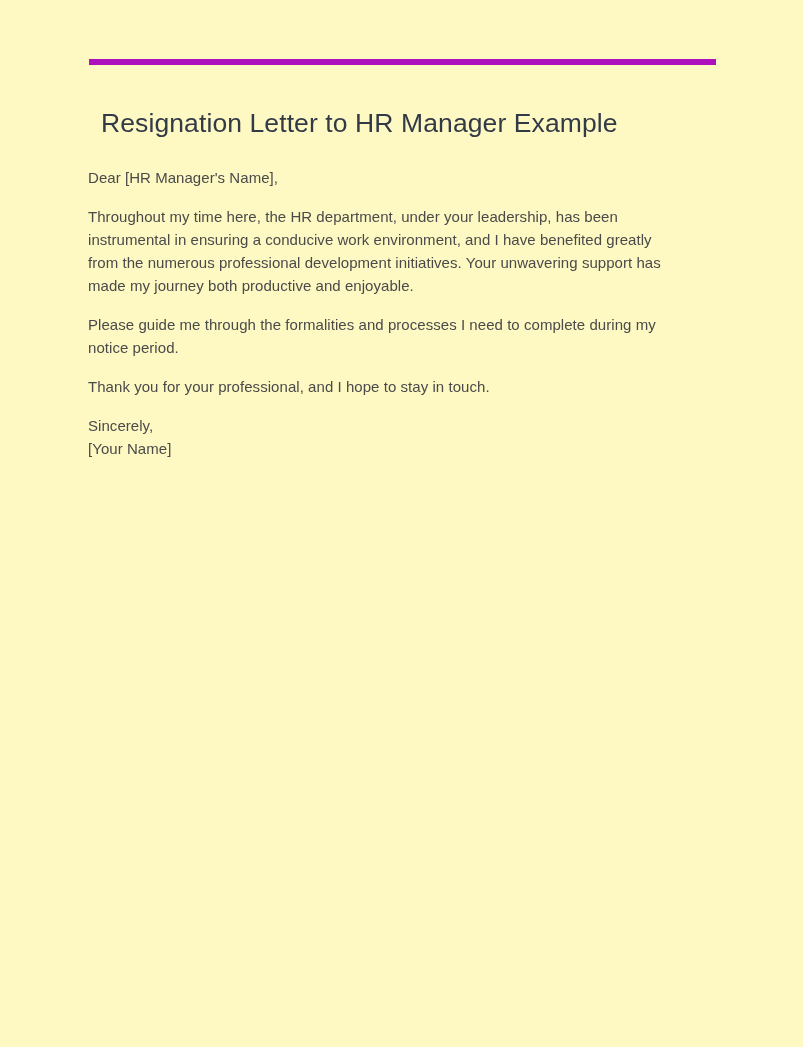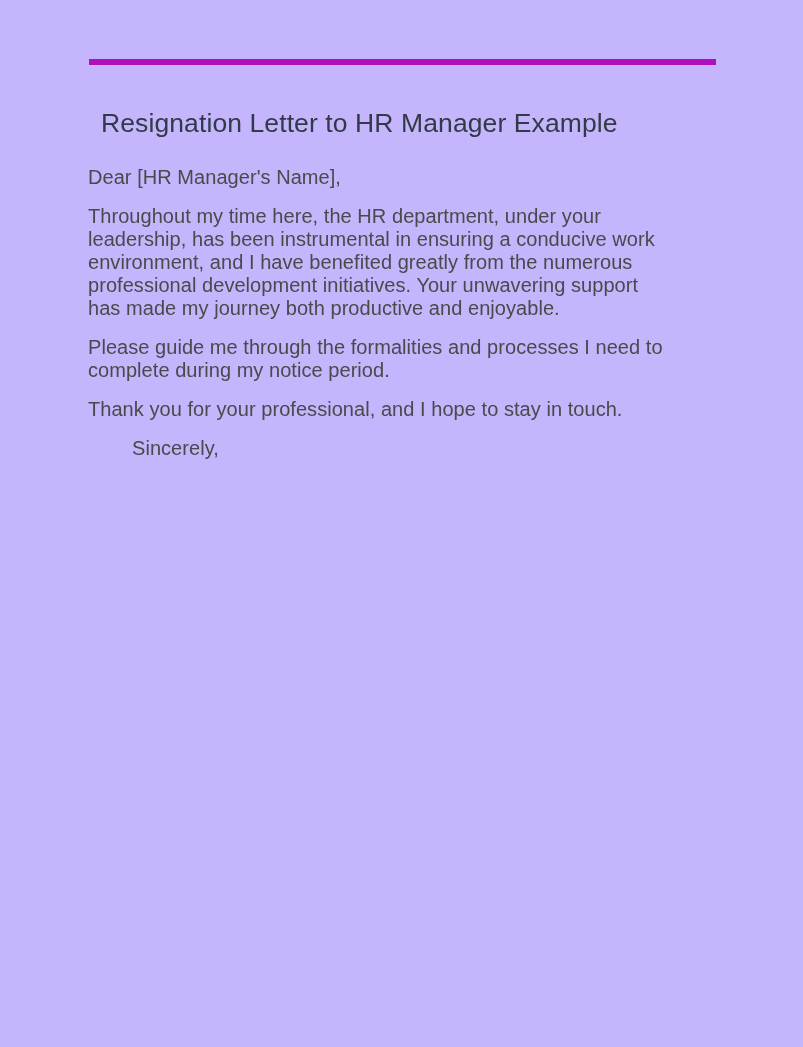--- a/index.html
+++ b/index.html
@@ -15,21 +15,21 @@
     height: 1047px;
     overflow: hidden;
     position: relative;
     -webkit-font-smoothing: antialiased;
   }
 
   .page {
     position: relative;
     width: 803px;
     height: 1047px;
-    background: #c4b5fd;
+    background: #fef9c3;
     box-sizing: border-box;
   }
 
   .accent-bar {
     position: absolute;
     left: 89px;
     top: 59px;
     width: 627px;
     height: 6px;
     background: #ae10be;
@@ -58,33 +58,32 @@
 
   .letter-body {
     position: absolute;
     left: 88px;
     top: 166px;
     width: 584px;
   }
 
   .letter-body p {
     margin: 0 0 16px 0;
-    font-size: 20px;
+    font-size: 15px;
     line-height: 23px;
     color: #4a4a4a;
     letter-spacing: 0.05px;
   }
 
   .letter-body p:last-child {
     margin-bottom: 0;
   }
 
   .sig-line {
     display: block;
-    margin-left: 44px;
   }
 </style>
 </head>
 <body>
 
 <div class="page">
 
   <div class="accent-bar"></div>
 
   <div class="content">
@@ -97,17 +96,18 @@
 
 
       <p>Throughout my time here, the HR department, under your leadership, has been instrumental in ensuring a conducive work environment, and I have benefited greatly from the numerous professional development initiatives. Your unwavering support has made my journey both productive and enjoyable.</p>
 
       <p>Please guide me through the formalities and processes I need to complete during my notice period.</p>
 
       <p>Thank you for your professional, and I hope to stay in touch.</p>
 
       <p>
         <span class="sig-line">Sincerely,</span>
+        <span class="sig-line">[Your Name]</span>
       </p>
 
     </div>
   </div>
 </div>
 
 </body></html>

